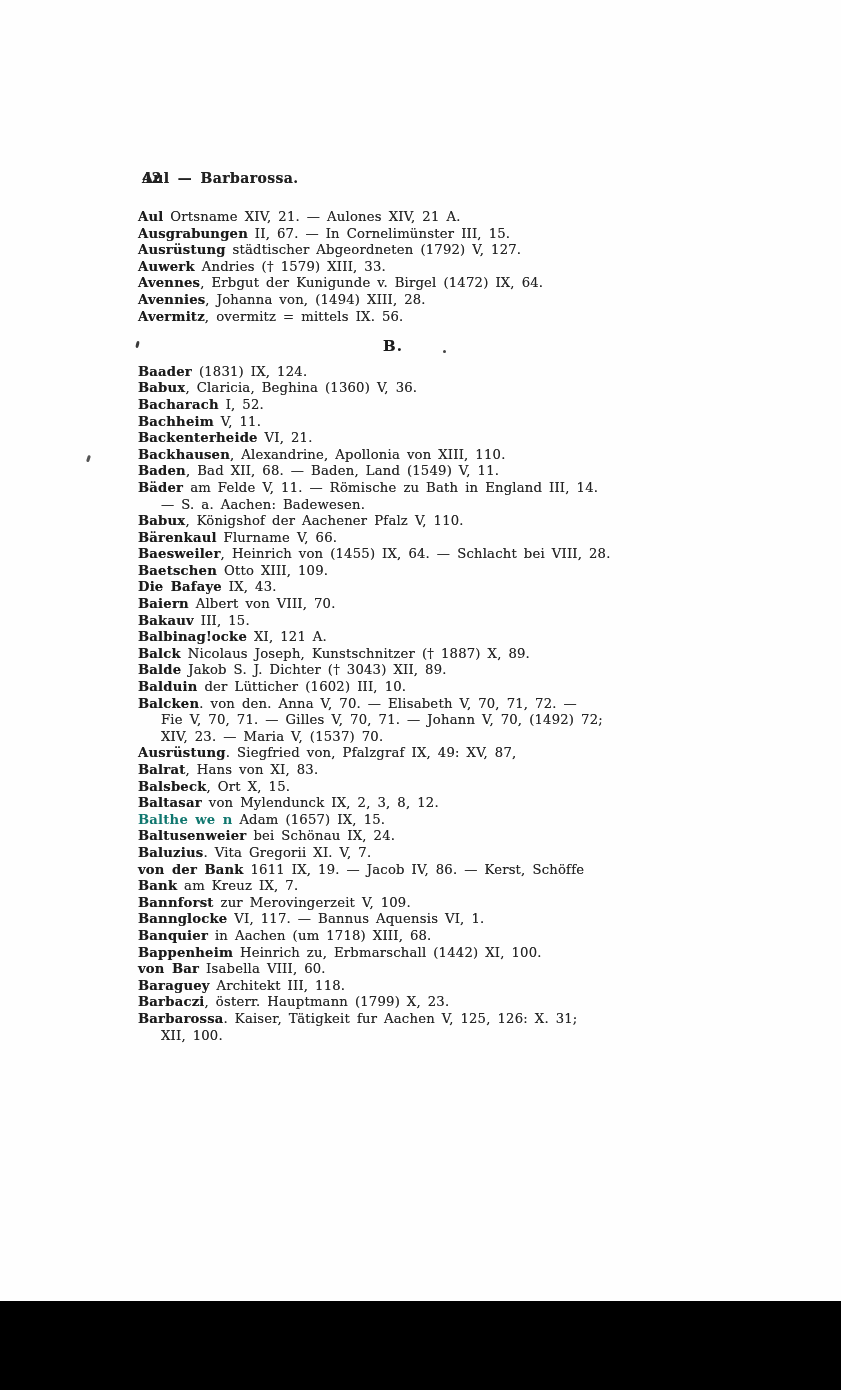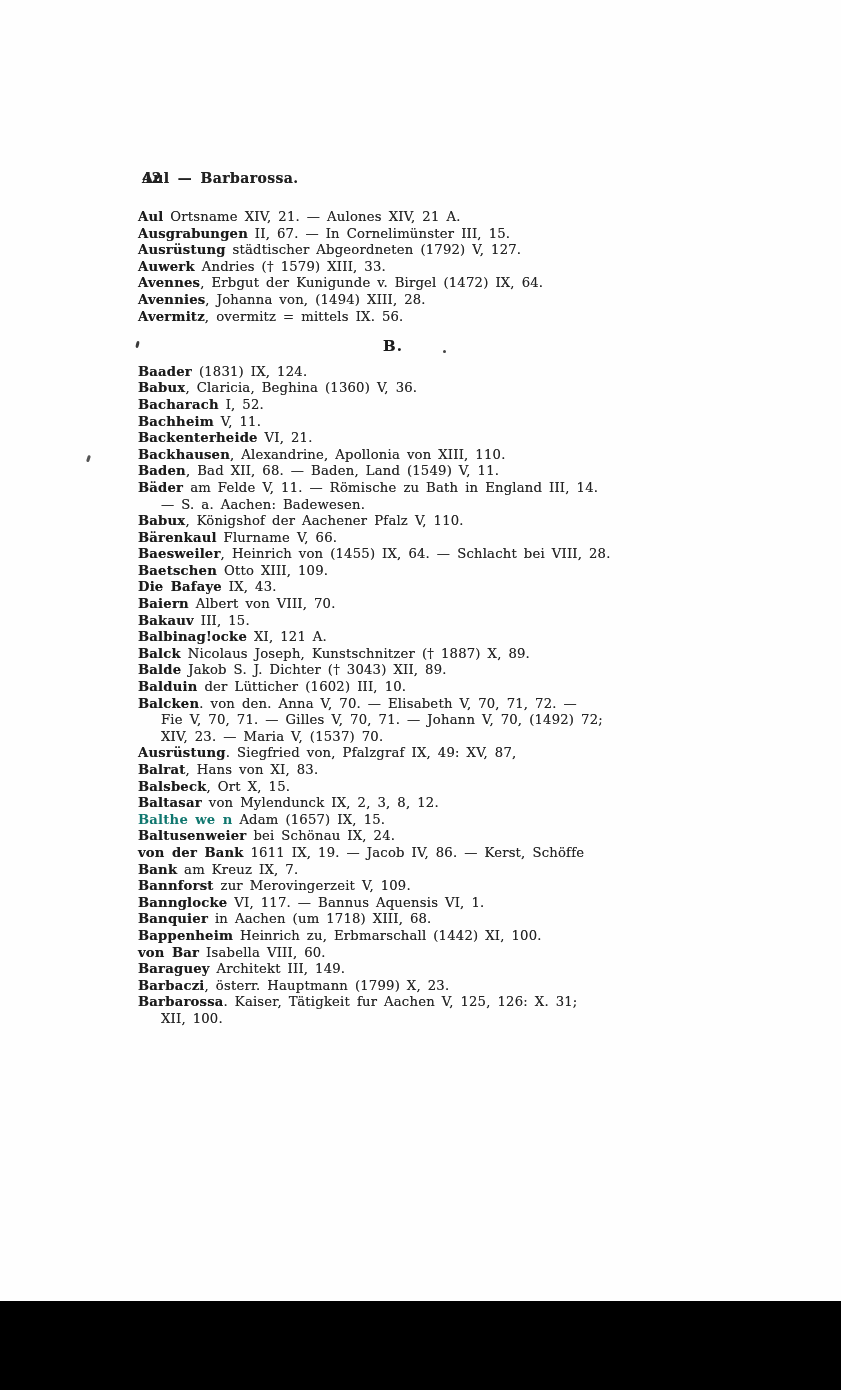--- a/index.html
+++ b/index.html
@@ -88,28 +88,29 @@
         <div class="line"><span class="hw">Balduin</span><span> der Lütticher (1602) III, 10.</span></div>
         <div class="line"><span class="hw">Balcken</span><span>. von den. Anna V, 70. — Elisabeth V, 70, 71, 72. —</span></div>
         <div class="line indent"><span>Fie V, 70, 71. — Gilles V, 70, 71. — Johann V, 70, (1492) 72;</span></div>
         <div class="line indent"><span>XIV, 23. — Maria V, (1537) 70.</span></div>
         <div class="line"><span class="hw">Ausrüstung</span><span>. Siegfried von, Pfalzgraf IX, 49: XV, 87,</span></div>
         <div class="line"><span class="hw">Balrat</span><span>, Hans von XI, 83.</span></div>
         <div class="line"><span class="hw">Balsbeck</span><span>, Ort X, 15.</span></div>
         <div class="line"><span class="hw">Baltasar</span><span> von Mylendunck IX, 2, 3, 8, 12.</span></div>
         <div class="line"><span class="hw faded">Balthe we n</span><span> Adam (1657) IX, 15.</span></div>
         <div class="line"><span class="hw">Baltusenweier</span><span> bei Schönau IX, 24.</span></div>
+        <div class="line"><span class="hw">Baluzius</span><span>. Vita Gregorii XI. V, 7.</span></div>
         <div class="line"><span class="hw">von der Bank</span><span> 1611 IX, 19. — Jacob IV, 86. — Kerst, Schöffe</span></div>
         <div class="line"><span class="hw">Bank</span><span> am Kreuz IX, 7.</span></div>
         <div class="line"><span class="hw">Bannforst</span><span> zur Merovingerzeit V, 109.</span></div>
         <div class="line"><span class="hw">Bannglocke</span><span> VI, 117. — Bannus Aquensis VI, 1.</span></div>
         <div class="line"><span class="hw">Banquier</span><span> in Aachen (um 1718) XIII, 68.</span></div>
         <div class="line"><span class="hw">Bappenheim</span><span> Heinrich zu, Erbmarschall (1442) XI, 100.</span></div>
         <div class="line"><span class="hw">von Bar</span><span> Isabella VIII, 60.</span></div>
-        <div class="line"><span class="hw">Baraguey</span><span> Architekt III, 149.</span></div>
+        <div class="line"><span class="hw">Baraguey</span><span> Architekt III, 118.</span></div>
         <div class="line"><span class="hw">Barbaczi</span><span>, österr. Hauptmann (1799) X, 23.</span></div>
         <div class="line"><span class="hw">Barbarossa</span><span>. Kaiser, Tätigkeit fur Aachen V, 125, 126: X. 31;</span></div>
         <div class="line indent"><span>XII, 100.</span></div>
       </div>
   </div>
 
   <div class="artifact comma"></div>
   <div class="artifact tick"></div>
   <div class="artifact dot"></div>
 

